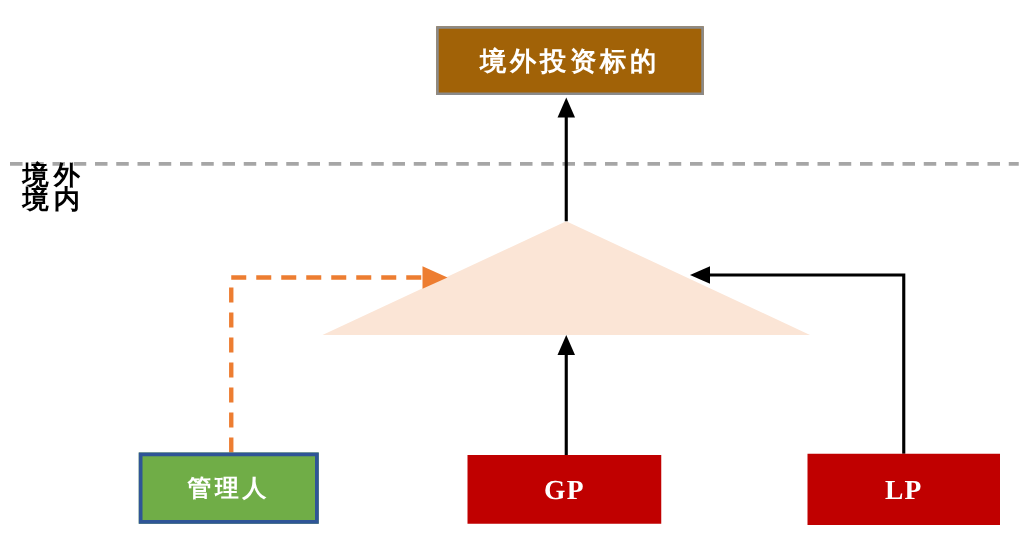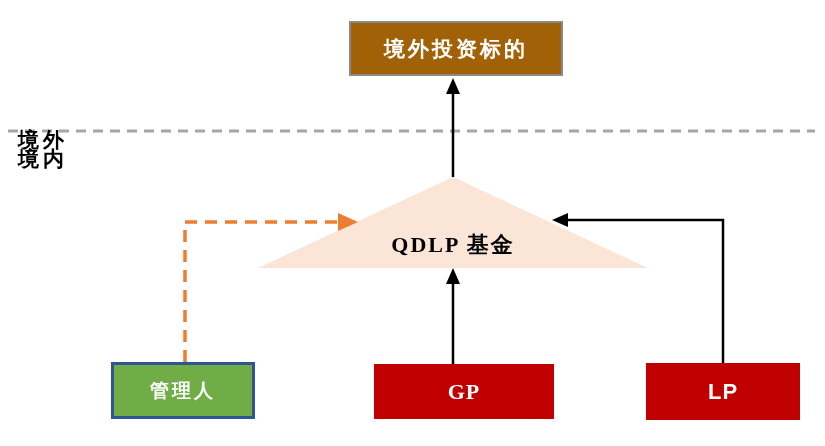--- a/index.html
+++ b/index.html
@@ -37,29 +37,29 @@
     border:2px solid #8A8A8A;
     font-size:21px;letter-spacing:3px;
   }
   #manager-box{
     left:111px;top:362px;width:144px;height:57px;
     background:#70AD47;
     border:3px solid #2F5597;
     font-size:19px;letter-spacing:3px;
   }
   #gp-box{
-    left:374px;top:364px;width:180px;height:55px;
+    left:374px;top:364px;width:155px;height:55px;
     background:#C00000;
     font-family:"Liberation Serif","DejaVu Serif",serif;
     font-size:22px;letter-spacing:1px;
   }
   #lp-box{
     left:646px;top:363px;width:154px;height:57px;
     background:#C00000;
-    font-family:Liberation Sans, sans-serif;
+    font-family:Liberation Serif, serif;
     font-size:22px;letter-spacing:1px;
   }
   #fund-label{
     position:absolute;
     left:343px;top:230px;width:220px;
     text-align:center;
     font-family:"Liberation Serif","DejaVu Serif",serif;
     font-size:22px;
     font-weight:bold;
     color:#000000;
@@ -98,21 +98,20 @@
     </g>
   </svg>
 
   <div class="region-label" id="label-overseas">境外</div>
   <div class="region-label" id="label-domestic">境内</div>
 
   <div class="node-box" id="overseas-target-box">
     <span>境外投资标的</span>
   </div>
 
-  <div id="fund-label">QDLP 基金</div>
 
   <div class="node-box" id="manager-box">
     <span>管理人</span>
   </div>
 
   <div class="node-box" id="gp-box">
     <span>GP</span>
   </div>
 
   <div class="node-box" id="lp-box">

